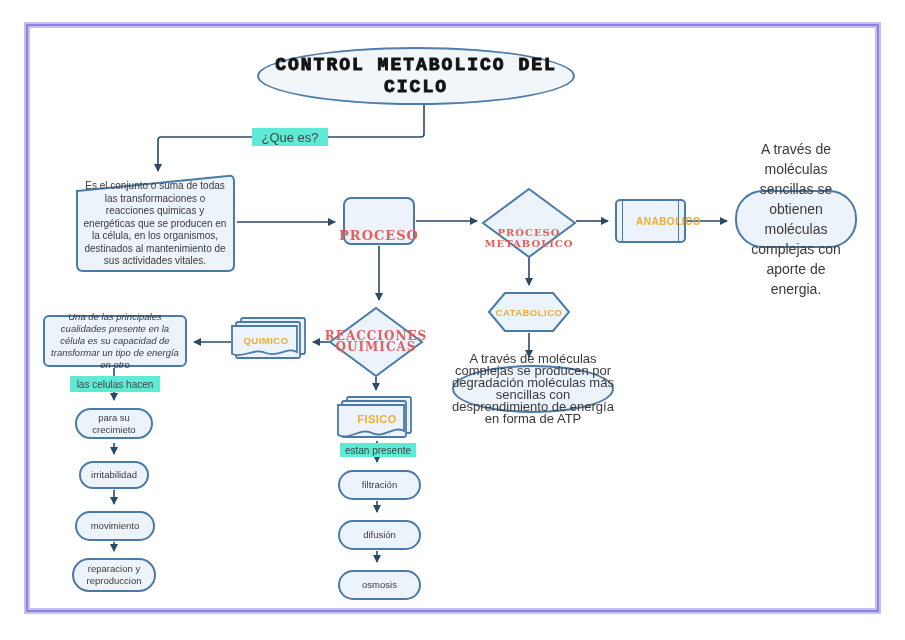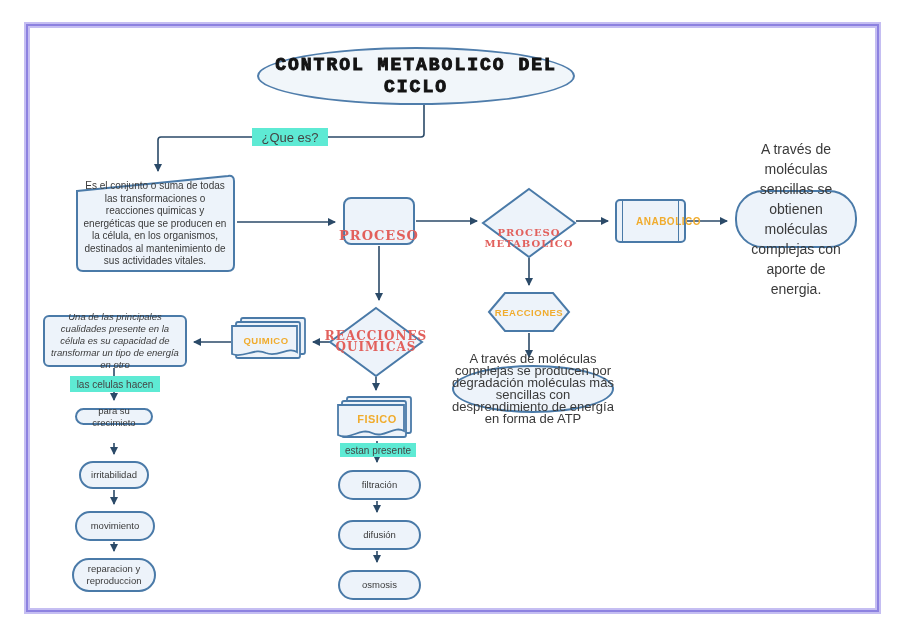--- a/index.html
+++ b/index.html
@@ -109,37 +109,37 @@
   <div class="shape-txt display-red" style="left:487px;top:220px;width:84px;height:36px;font-size:10px;line-height:11px;">PROCESO METABOLICO</div>
 
   <div class="node anabolico-box">
     <div class="display-gold" style="font-size:10px;">ANABOLICO</div>
   </div>
 
   <div class="node anab-desc">
     <div class="small-txt" style="font-size:14px;line-height:20px;">A través de moléculas sencillas se obtienen moléculas complejas con aporte de energia.</div>
   </div>
 
-  <div class="shape-txt display-gold" style="left:490px;top:298px;width:78px;height:28px;font-size:9.5px;">REACCIONES</div>
+  <div class="shape-txt display-gold" style="left:490px;top:298px;width:78px;height:28px;font-size:9.5px;">CATABOLICO</div>
 
   <div class="node catab-ellipse">
     <div class="catab-inner small-txt">A través de moléculas complejas se producen por degradación moléculas más sencillas con desprendimiento de energía en forma de ATP</div>
   </div>
 
   <div class="shape-txt display-red" style="left:333px;top:325px;width:86px;height:34px;font-size:12px;line-height:11px;">REACCIONES QUIMICAS</div>
 
   <div class="shape-txt display-gold" style="left:234px;top:330px;width:64px;height:20px;font-size:9.5px;">QUIMICO</div>
 
   <div class="node principal-box">
     <div class="small-txt" style="font-size:9.5px;line-height:12px;font-style:italic;">Una de las principales cualidades presente en la célula es su capacidad de transformar un tipo de energía en otro</div>
   </div>
 
   <div class="line-label" style="left:70px;top:376px;width:90px;height:16px;font-size:10px;">las celulas hacen</div>
 
-  <div class="node stadium" style="left:75px;top:408px;width:78px;height:17px;">
+  <div class="node stadium" style="left:75px;top:408px;width:78px;height:31px;">
     <div>para su crecimieto</div>
   </div>
   <div class="node stadium" style="left:79px;top:461px;width:70px;height:28px;">
     <div>irritabilidad</div>
   </div>
   <div class="node stadium" style="left:75px;top:511px;width:80px;height:30px;">
     <div>movimiento</div>
   </div>
   <div class="node stadium" style="left:72px;top:558px;width:84px;height:34px;">
     <div>reparacion y reproduccion</div>

